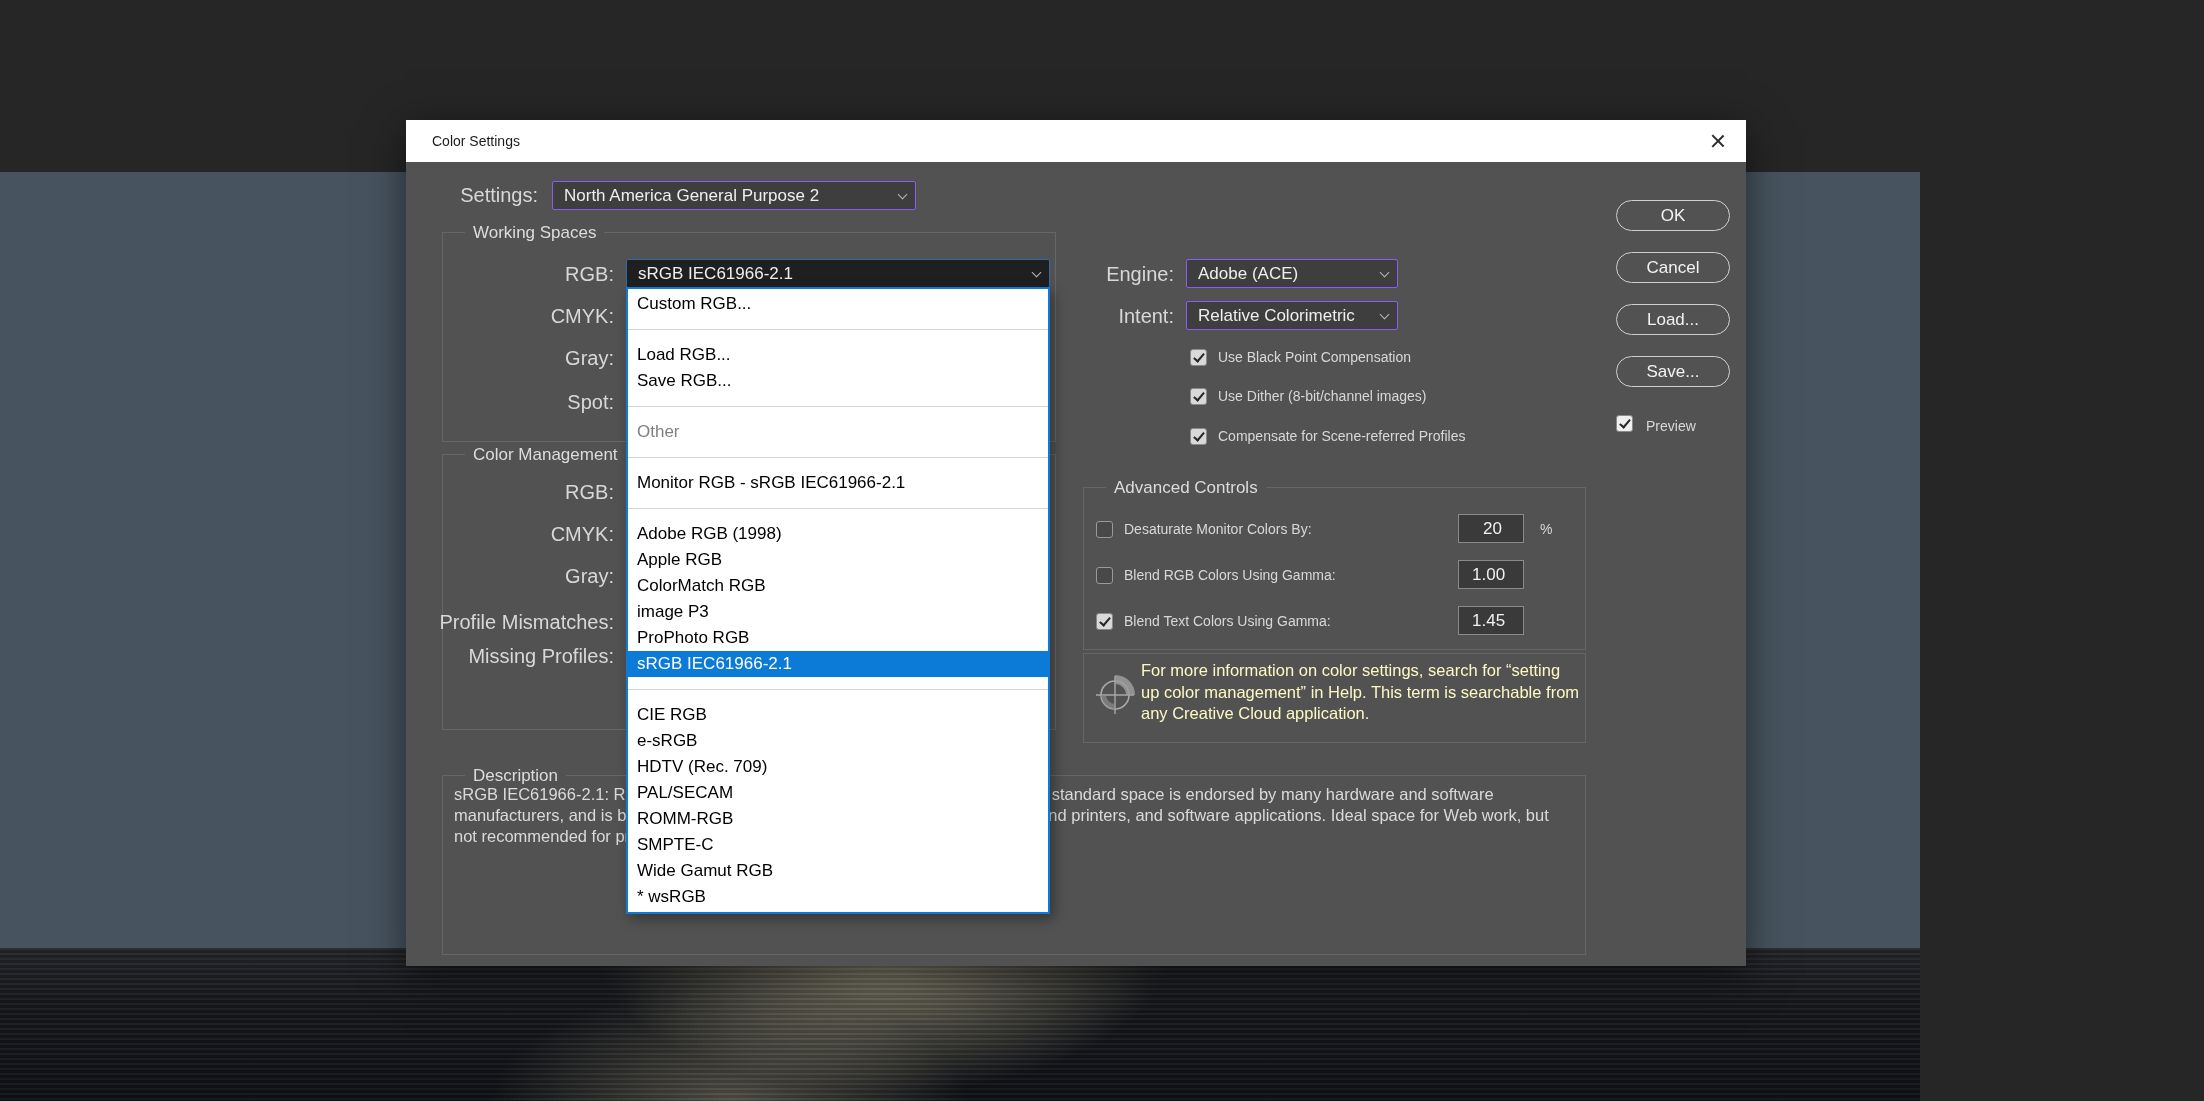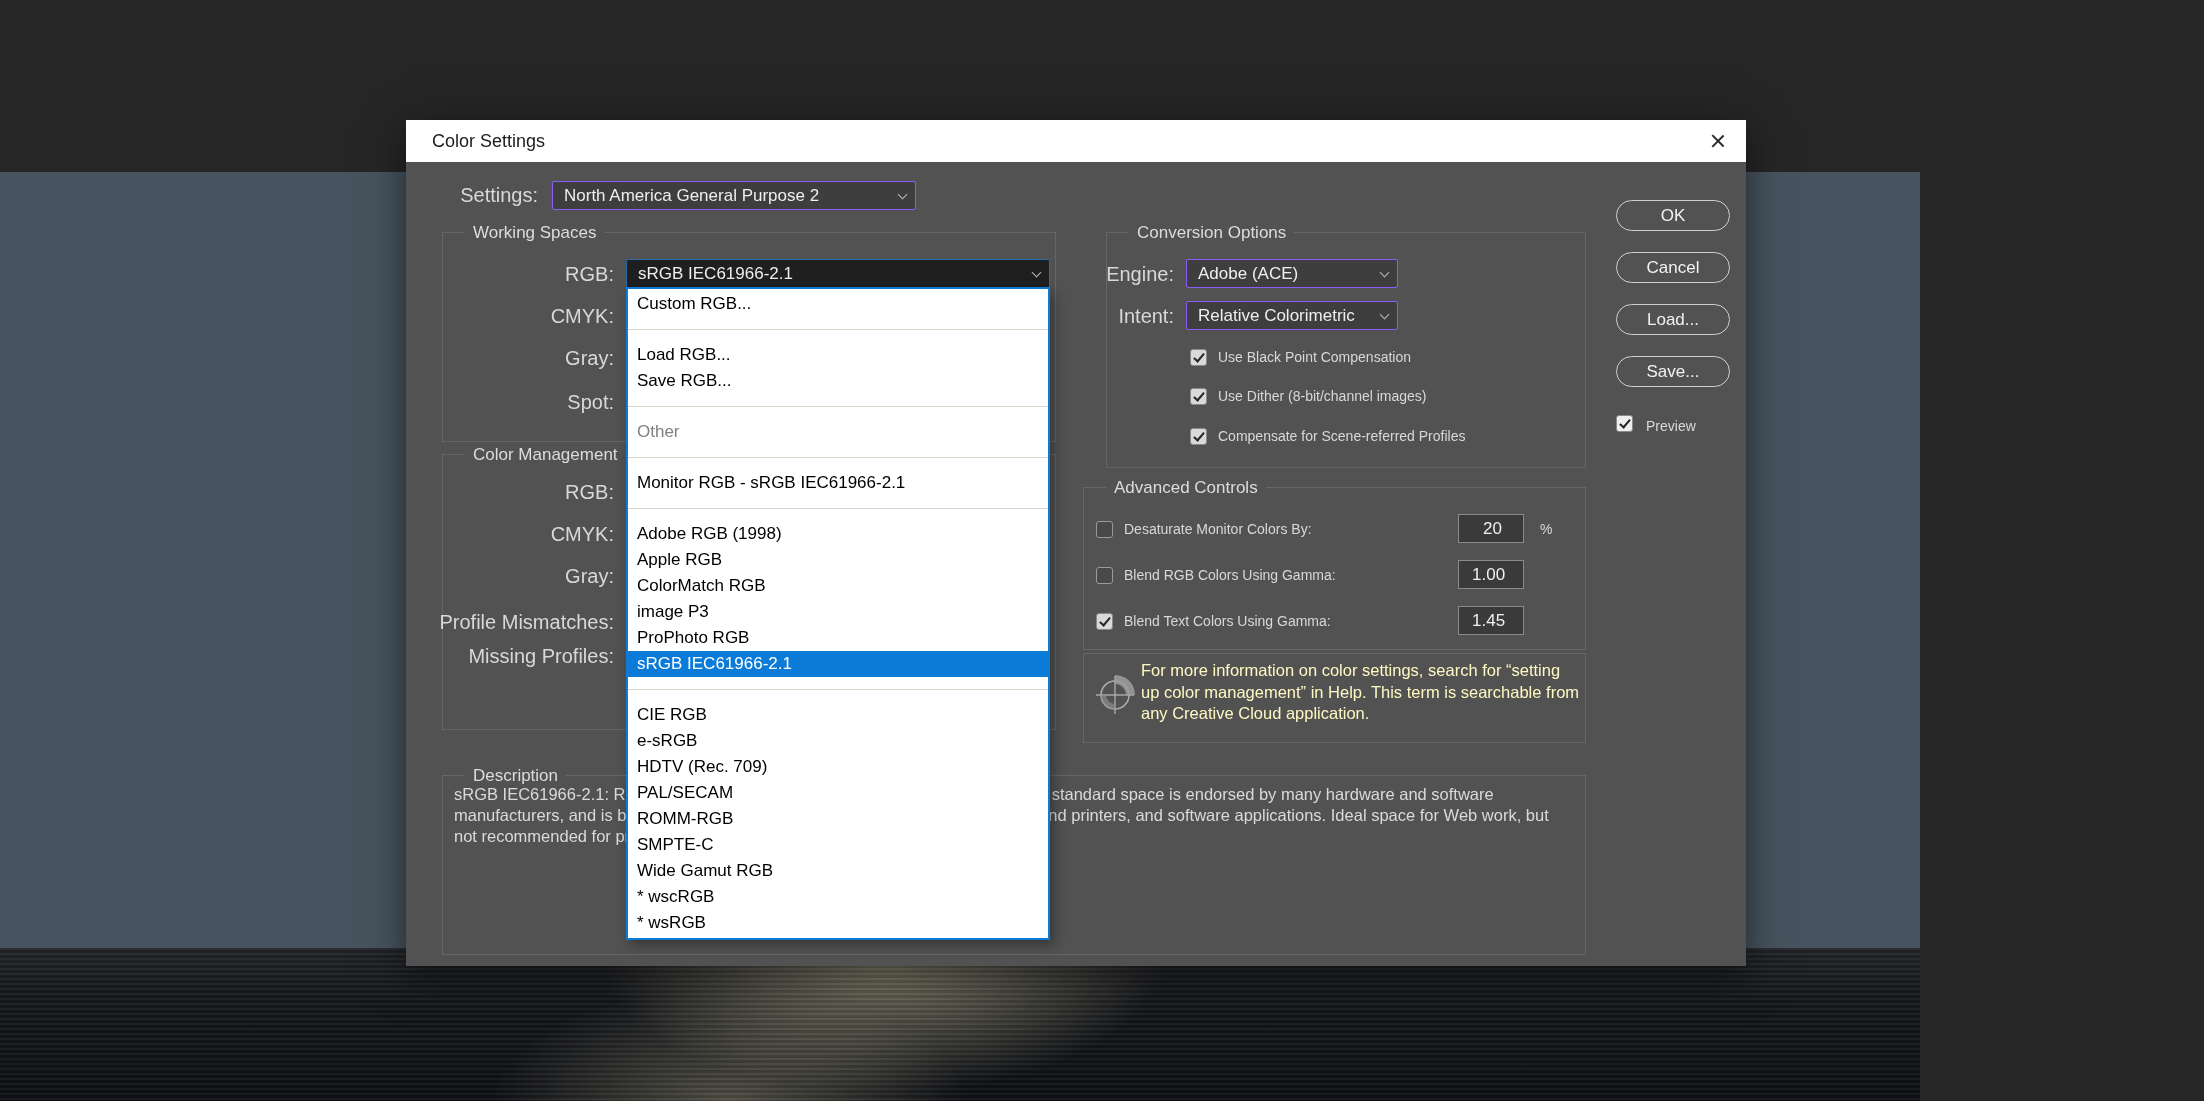--- a/index.html
+++ b/index.html
@@ -25,21 +25,21 @@
     background:
       repeating-linear-gradient(180deg, rgba(255,255,255,.04) 0 2px, rgba(0,0,0,.12) 2px 5px),
       radial-gradient(430px 210px at 46% 4%, rgba(214,204,164,.6), rgba(214,204,164,0) 66%),
       radial-gradient(340px 160px at 38% 100%, rgba(205,195,158,.35), rgba(205,195,158,0) 70%),
       linear-gradient(180deg,#24262b 0%,#17191d 35%,#0f1116 100%); }
 
   
   .dialog { position:absolute; left:406px; top:120px; width:1340px; height:846px;
             background:#525252; box-shadow:0 10px 40px rgba(0,0,0,.55); }
   .titlebar { position:absolute; left:0; top:0; width:100%; height:42px; background:#ffffff; }
-  .titlebar .title { position:absolute; left:26px; top:0; line-height:42px; font-size:18px; color:#1c1c1c; }
+  .titlebar .title { position:absolute; left:26px; top:0; line-height:42px; font-size:14px; color:#1c1c1c; }
   .close-btn { position:absolute; right:16px; top:9px; width:24px; height:24px; cursor:pointer; }
   .close-btn::before,.close-btn::after { content:""; position:absolute; left:11px; top:4px; width:1.5px; height:16px; background:#2c2c2c; }
   .close-btn::before { transform:rotate(45deg); } .close-btn::after { transform:rotate(-45deg); }
 
   .lbl { position:absolute; color:#d8d8d8; font-size:20px; line-height:28px; text-align:right; white-space:nowrap; }
   .llbl { position:absolute; color:#d8d8d8; font-size:14px; line-height:27px; white-space:nowrap; }
 
   .select { position:absolute; height:29px; background:#3e3e3e; border:1px solid #8b5cf6; border-radius:2px;
             color:#eeeeee; font-size:17px; line-height:27px; padding:0 26px 0 11px; cursor:pointer; white-space:nowrap; overflow:hidden; }
   .chev { position:absolute; right:9px; top:9px; width:7px; height:7px; border-right:1.6px solid #b8b8b8;
@@ -110,23 +110,20 @@
 
     <div class="groupbox" style="left:36px; top:334px; width:614px; height:276px;">
       <span class="legend">Color Management</span>
     </div>
     <div class="lbl" style="left:8px; top:358px; width:200px;">RGB:</div>
     <div class="lbl" style="left:8px; top:400px; width:200px;">CMYK:</div>
     <div class="lbl" style="left:8px; top:442px; width:200px;">Gray:</div>
     <div class="lbl" style="left:8px; top:488px; width:200px;">Profile Mismatches:</div>
     <div class="lbl" style="left:8px; top:522px; width:200px;">Missing Profiles:</div>
 
-    <div class="groupbox" style="left:700px; top:112px; width:480px; height:236px;">
-      <span class="legend">Conversion Options</span>
-    </div>
     <div class="lbl" style="left:692px; top:140px; width:76px;">Engine:</div>
     <div class="select" style="left:780px; top:139px; width:212px;">
       <span>Adobe (ACE)</span>
       <span class="chev"></span>
     </div>
     <div class="lbl" style="left:692px; top:182px; width:76px;">Intent:</div>
     <div class="select" style="left:780px; top:181px; width:212px;">
       <span>Relative Colorimetric</span>
       <span class="chev"></span>
     </div>
@@ -238,21 +235,18 @@
         <div class="dd-item">
           <span>ROMM-RGB</span>
         </div>
         <div class="dd-item">
           <span>SMPTE-C</span>
         </div>
         <div class="dd-item">
           <span>Wide Gamut RGB</span>
         </div>
         <div class="dd-item">
-          <span>* wscRGB</span>
-        </div>
-        <div class="dd-item">
           <span>* wsRGB</span>
         </div>
       </div>
 
   </div>
 </div>
 
 </body></html>

